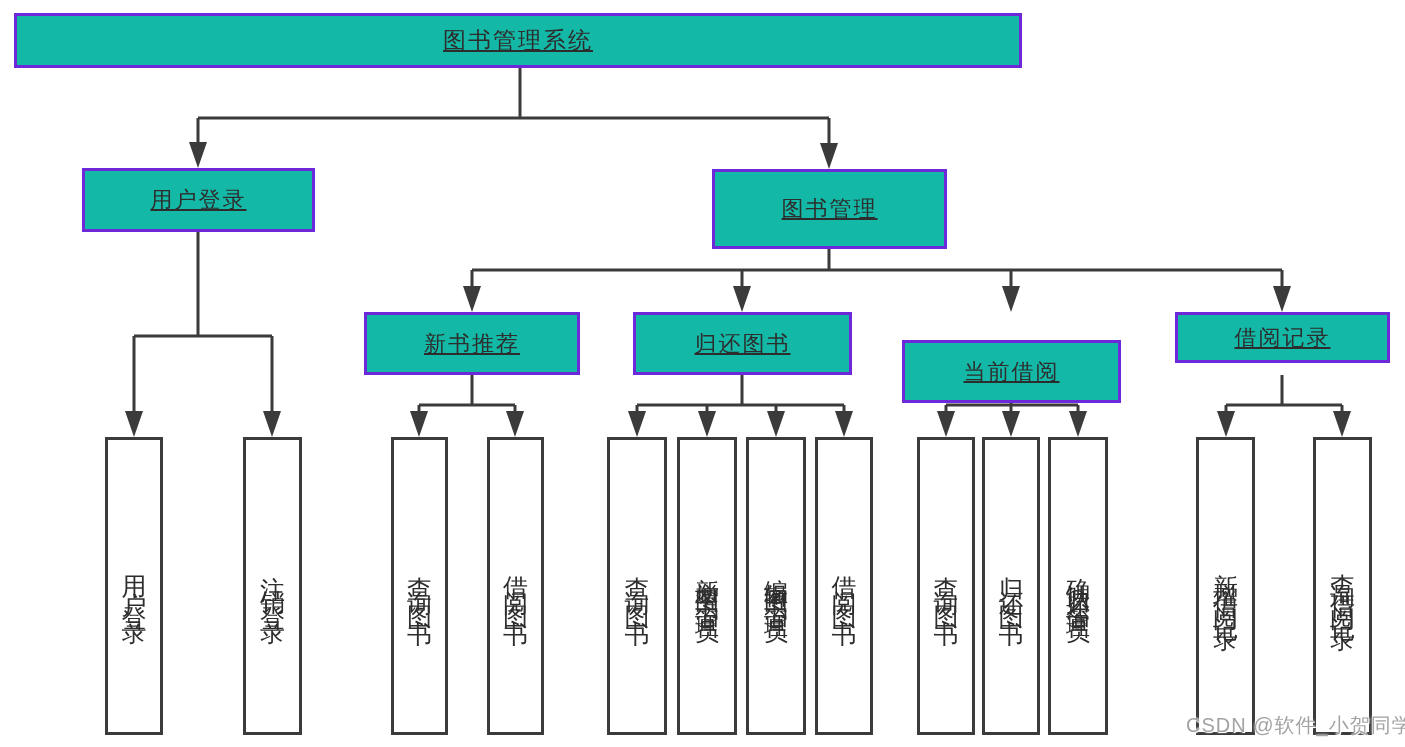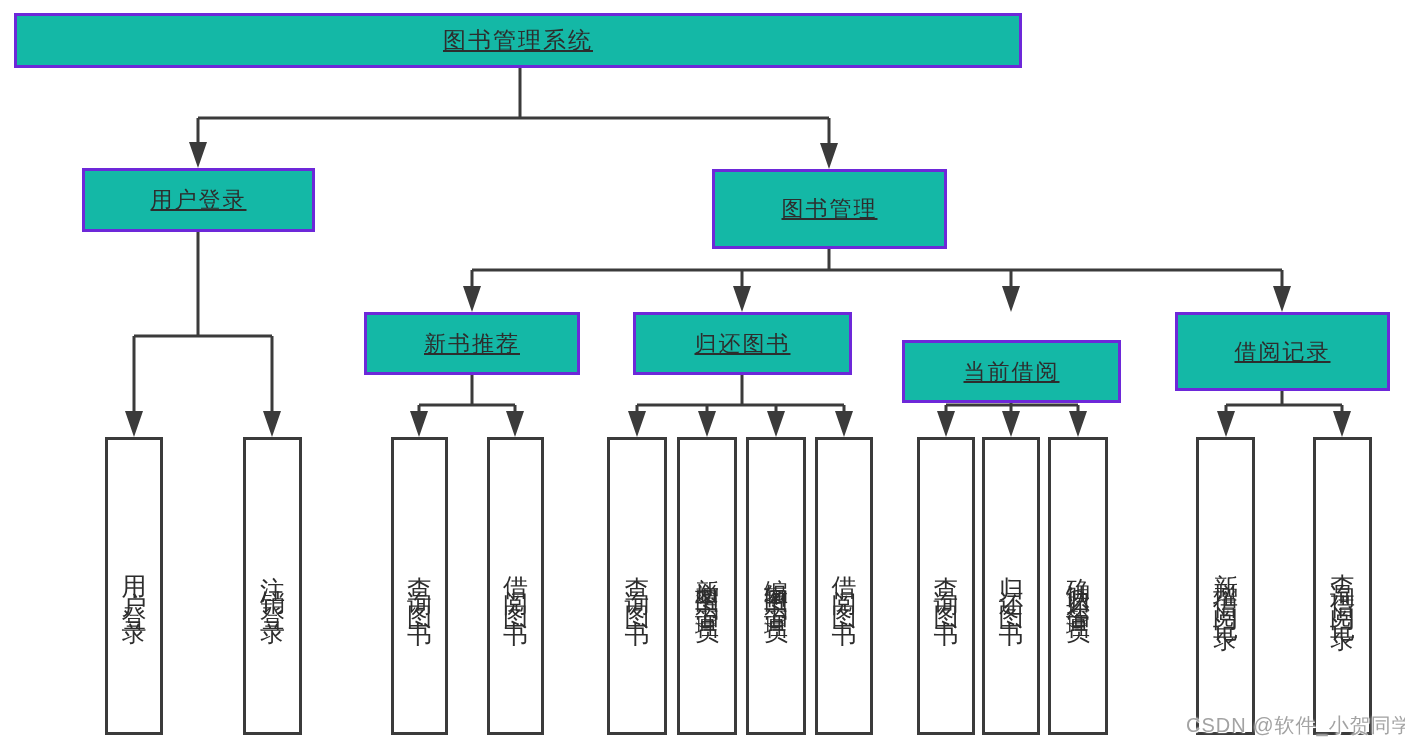--- a/index.html
+++ b/index.html
@@ -71,21 +71,21 @@
   </svg>
 
   <div class="box root-title" style="left:14px;top:13px;width:1008px;height:55px;">图书管理系统</div>
 
   <div class="box" style="left:82px;top:168px;width:233px;height:64px;">用户登录</div>
   <div class="box" style="left:712px;top:169px;width:235px;height:80px;">图书管理</div>
 
   <div class="box" style="left:364px;top:312px;width:216px;height:63px;">新书推荐</div>
   <div class="box" style="left:633px;top:312px;width:219px;height:63px;">归还图书</div>
   <div class="box" style="left:902px;top:312px;width:219px;height:63px;margin-top:28px;">当前借阅</div>
-  <div class="box" style="left:1175px;top:312px;width:215px;height:79px;">借阅记录</div>
+  <div class="box" style="left:1175px;top:312px;width:215px;height:51px;">借阅记录</div>
 
   <div class="vbox ls-wide" style="left:105px;top:437px;width:58px;height:298px;">用户登录</div>
   <div class="vbox ls-wide" style="left:243px;top:437px;width:59px;height:298px;">注销登录</div>
 
   <div class="vbox ls-wide" style="left:391px;top:437px;width:57px;height:298px;">查询图书</div>
   <div class="vbox ls-wide" style="left:487px;top:437px;width:57px;height:298px;">借阅图书</div>
 
   <div class="vbox ls-wide" style="left:607px;top:437px;width:60px;height:298px;">查询图书</div>
   <div class="vbox ls-tight" style="left:677px;top:437px;width:60px;height:298px;">新增图书（管理员）</div>
   <div class="vbox ls-tight" style="left:746px;top:437px;width:60px;height:298px;">编辑图书（管理员）</div>

